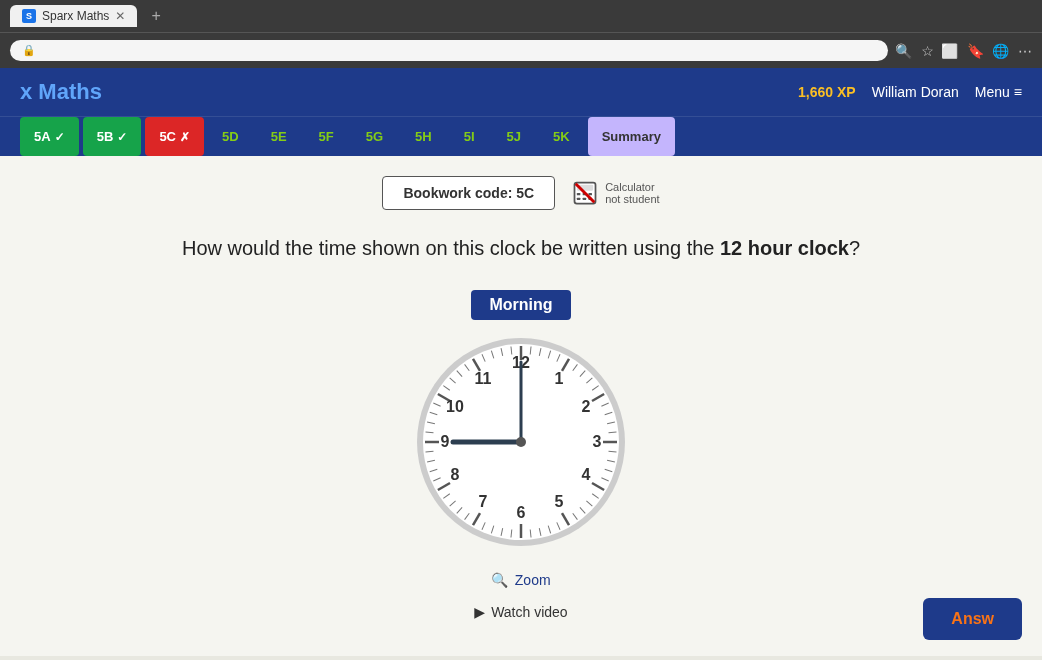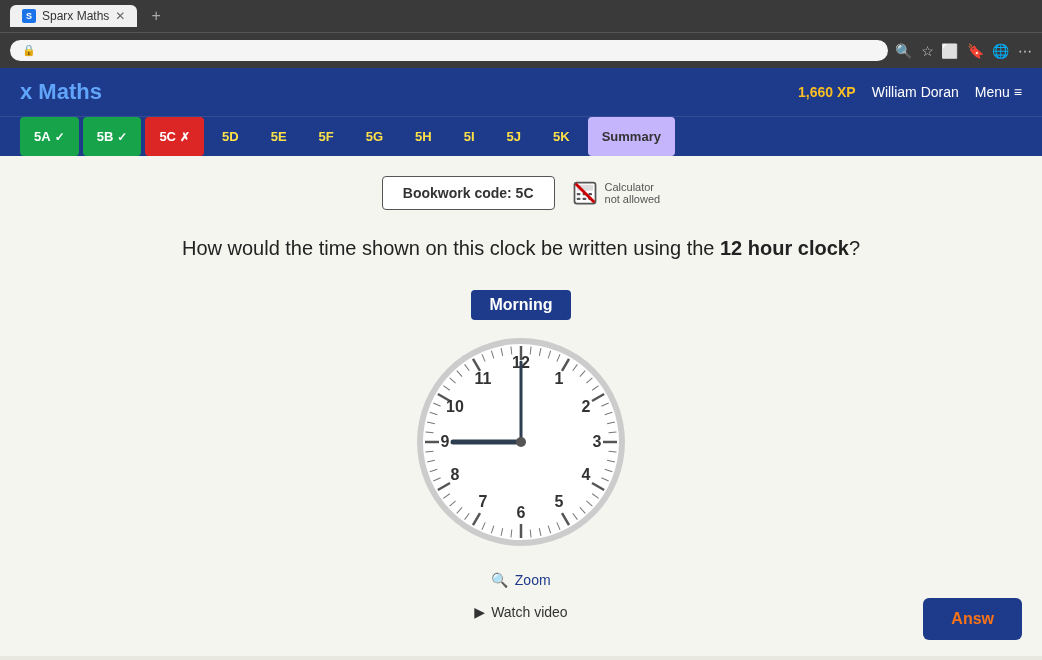--- a/index.html
+++ b/index.html
@@ -131,21 +131,21 @@
       border-radius: 4px;
       font-size: 13px;
       font-weight: bold;
       cursor: pointer;
       display: flex;
       align-items: center;
       gap: 4px;
     }
     .nav-tab.done { background: #16a34a; color: white; }
     .nav-tab.current { background: #dc2626; color: white; }
-    .nav-tab.inactive { background: transparent; color: #fde047; align-items: flex-end; }
+    .nav-tab.inactive { background: transparent; color: #84cc16; align-items: flex-end; }
     .nav-tab.summary { background: #c4b5fd; color: #333; }
     .check { font-size: 12px; }
     .cross { font-size: 12px; }
 
     
     .main-content {
       background: #f5f5f0;
       padding: 20px 40px;
       min-height: 500px;
     }
@@ -349,21 +349,21 @@
           <rect x="15" y="12" width="3" height="2" rx="0.5" fill="#555"></rect>
           <rect x="5" y="16" width="3" height="2" rx="0.5" fill="#555"></rect>
           <rect x="10" y="16" width="3" height="2" rx="0.5" fill="#555"></rect>
           <rect x="15" y="16" width="3" height="2" rx="0.5" fill="#555"></rect>
 
           <line x1="4" y1="4" x2="20" y2="20" stroke="#cc0000" stroke-width="2.5"></line>
         </svg>
       </div>
       <div>
         <div>Calculator</div>
-        <div>not allowed</div>
+        <div>not student</div>
       </div>
     </div>
   </div>
 
   <div class="question-text">
     <span>How would the time shown on this clock be written using the </span><strong>12 hour clock</strong><span>?</span>
   </div>
 
   <div class="clock-container">
     <div class="morning-badge">Morning</div>

